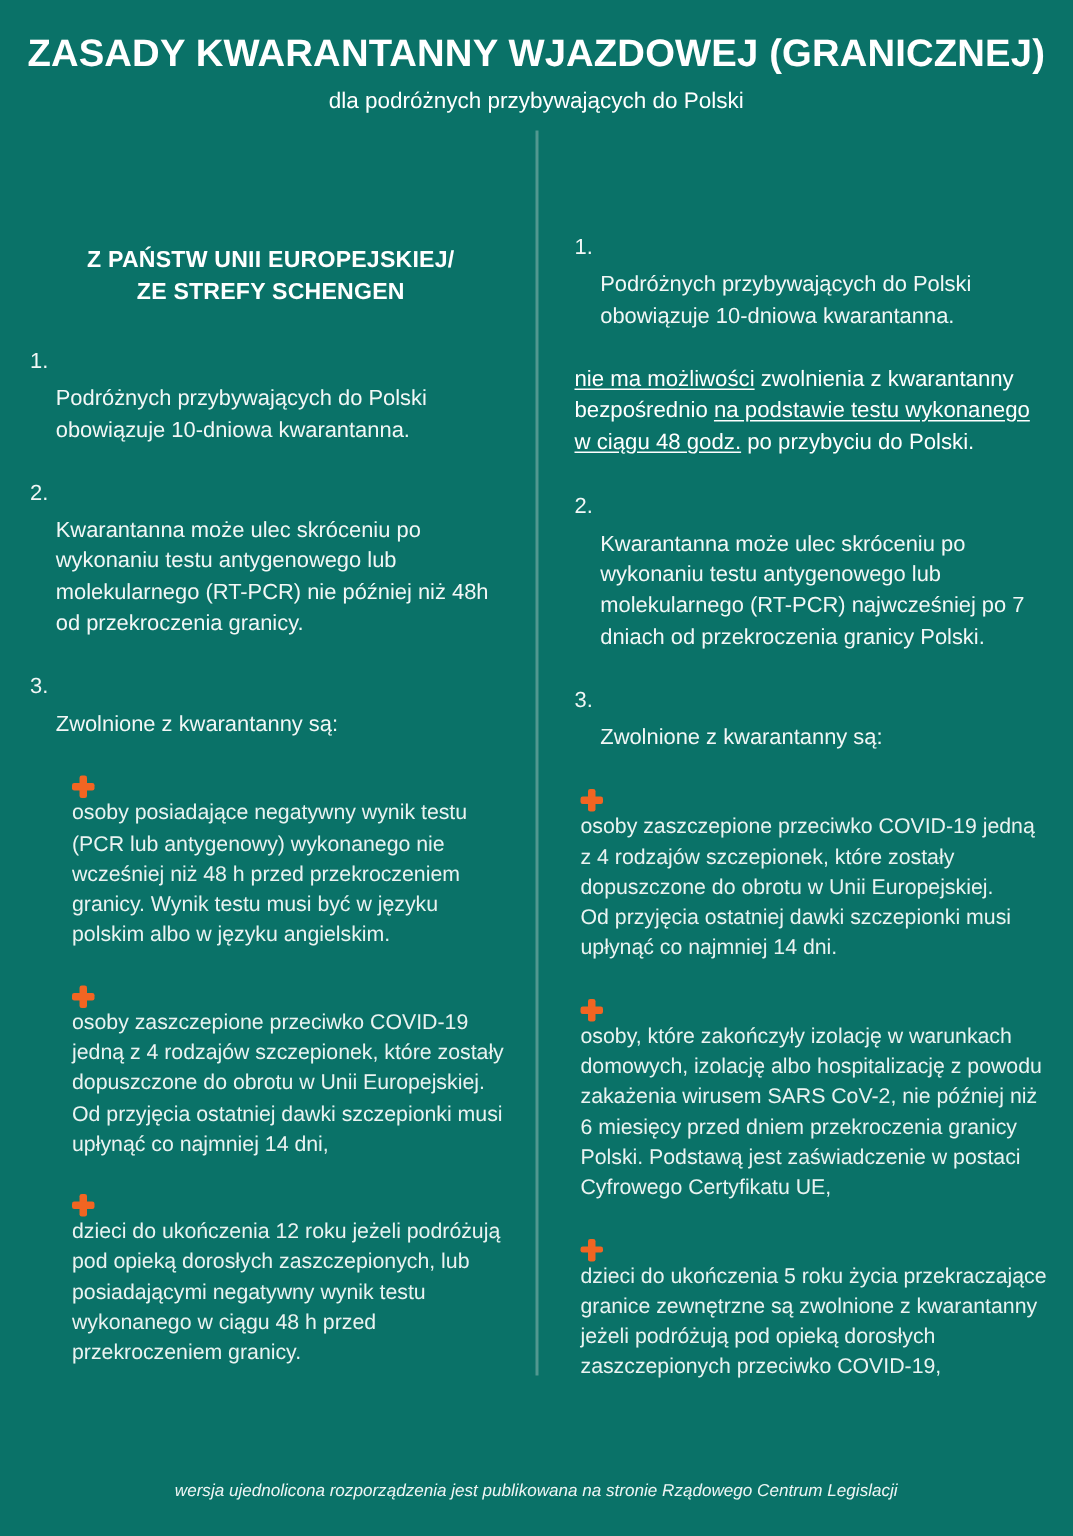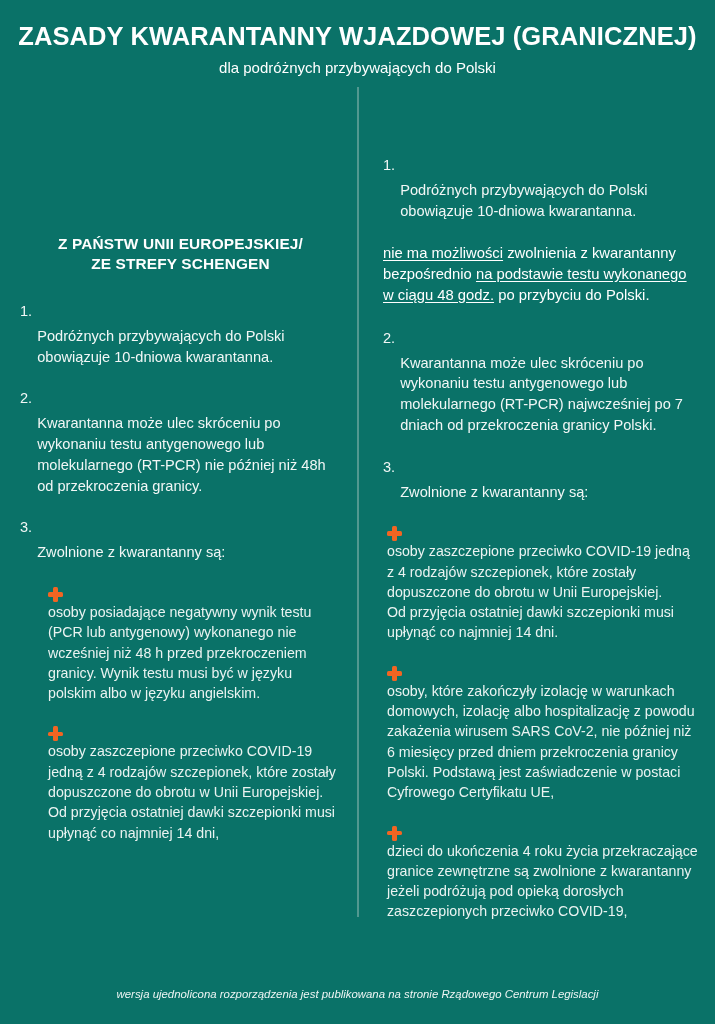--- a/index.html
+++ b/index.html
@@ -204,20 +204,24 @@
       <ul class="bullets">
         <li class="bullet">
           <span class="cross-icon"></span>
           <span class="bullet-text" style="white-space: pre-line;">osoby posiadające negatywny wynik testu (PCR lub antygenowy) wykonanego nie wcześniej niż 48 h przed przekroczeniem granicy. Wynik testu musi być w języku polskim albo w języku angielskim.</span>
         </li>
         <li class="bullet">
           <span class="cross-icon"></span>
           <span class="bullet-text" style="white-space: pre-line;">osoby zaszczepione przeciwko COVID-19 jedną z 4 rodzajów szczepionek, które zostały dopuszczone do obrotu w Unii Europejskiej.
 Od przyjęcia ostatniej dawki szczepionki musi upłynąć co najmniej 14 dni,</span>
         </li>
+        <li class="bullet">
+          <span class="cross-icon"></span>
+          <span class="bullet-text" style="white-space: pre-line;">dzieci do ukończenia 12 roku jeżeli podróżują pod opieką dorosłych zaszczepionych, lub posiadającymi negatywny wynik testu wykonanego w ciągu 48 h przed przekroczeniem granicy.</span>
+        </li>
       </ul>
     </div>
 
     <div class="col col-right">
 
       <div class="num-item">
         <span class="num">1.</span>
         <span class="num-text">Podróżnych przybywających do Polski obowiązuje 10-dniowa kwarantanna.</span>
       </div>
 
@@ -238,21 +242,21 @@
           <span class="cross-icon"></span>
           <span class="bullet-text" style="white-space: pre-line;">osoby zaszczepione przeciwko COVID-19 jedną z 4 rodzajów szczepionek, które zostały dopuszczone do obrotu w Unii Europejskiej.
 Od przyjęcia ostatniej dawki szczepionki musi upłynąć co najmniej 14 dni.</span>
         </li>
         <li class="bullet">
           <span class="cross-icon"></span>
           <span class="bullet-text" style="white-space: pre-line;">osoby, które zakończyły izolację w warunkach domowych, izolację albo hospitalizację z powodu zakażenia wirusem SARS CoV-2, nie później niż 6 miesięcy przed dniem przekroczenia granicy Polski. Podstawą jest zaświadczenie w postaci Cyfrowego Certyfikatu UE,</span>
         </li>
         <li class="bullet">
           <span class="cross-icon"></span>
-          <span class="bullet-text" style="white-space: pre-line;">dzieci do ukończenia 4 roku życia przekraczające granice zewnętrzne są zwolnione z kwarantanny jeżeli podróżują pod opieką dorosłych zaszczepionych przeciwko COVID-19,</span>
+          <span class="bullet-text" style="white-space: pre-line;">dzieci do ukończenia 5 roku życia przekraczające granice zewnętrzne są zwolnione z kwarantanny jeżeli podróżują pod opieką dorosłych zaszczepionych przeciwko COVID-19,</span>
         </li>
       </ul>
     </div>
 
   </div>
 
   <div class="footer">
     <span class="footer-line">wersja ujednolicona rozporządzenia jest publikowana na stronie Rządowego Centrum Legislacji</span>
   </div>
 

